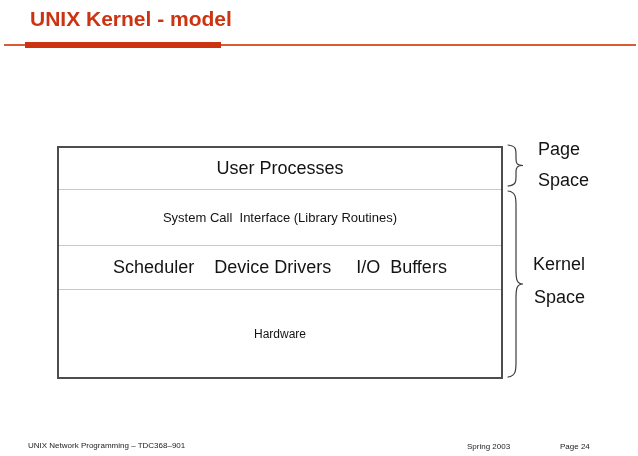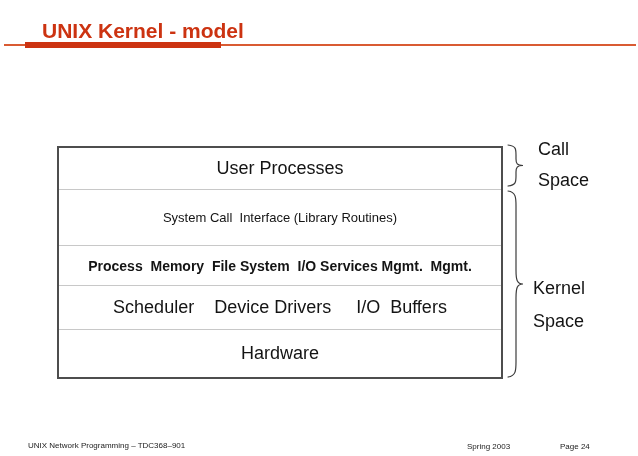--- a/index.html
+++ b/index.html
@@ -8,21 +8,21 @@
     width: 638px;
     height: 456px;
     background: #ffffff;
     font-family: "Liberation Sans", sans-serif;
     overflow: hidden;
   }
   .title {
     position: absolute;
     left: 30px;
     top: 7px;
-    margin: 12px;
+    margin: 0;
     font-size: 21px;
     line-height: 1.1;
     font-weight: bold;
     color: #cc3311;
   }
   .rule-thin {
     position: absolute;
     left: 4px;
     top: 44px;
     width: 632px;
@@ -55,34 +55,34 @@
     justify-content: center;
     white-space: pre;
     color: #141414;
     box-sizing: border-box;
   }
   .row + .row { border-top: 1px solid #c8c8c8; }
   .row-user-processes   { height: 41px; font-size: 18px; }
   .row-syscall          { height: 56px; font-size: 13px; }
   .row-services         { height: 40px; font-size: 14px; font-weight: bold; }
   .row-components       { height: 44px; font-size: 18px; }
-  .row-hardware         { flex: 1;      font-size: 18px; }
+  .row-hardware         { flex: 1;      font-size: 12px; }
   .brace {
     position: absolute;
     left: 507px;
   }
   .brace-user   { top: 144px; }
   .brace-kernel { top: 190px; }
   .side-label {
     position: absolute;
     color: #141414;
     font-size: 18px;
   }
   .side-label-user   { left: 538px; top: 134px; line-height: 31px; }
-  .side-label-kernel { left: 533px; top: 272px; line-height: 33px; }
+  .side-label-kernel { left: 533px; top: 248px; line-height: 33px; text-align: right; }
   .footer-item {
     position: absolute;
     font-size: 8px;
     color: #222222;
     white-space: pre;
   }
   .footer-course { left: 28px;  top: 441px; text-align: center; }
   .footer-term   { left: 443px; top: 442px; margin-left: 24px; }
   .footer-page   { left: 560px; top: 442px; }
 </style>
@@ -96,41 +96,38 @@
   <div class="rule-thin"></div>
   <div class="rule-thick"></div>
 
   <div class="diagram-box">
     <div class="row row-user-processes">
       <span>User Processes</span>
     </div>
     <div class="row row-syscall">
       <span>System Call  Interface (Library Routines)</span>
     </div>
-    <div class="row row-services">
-      <span>Process  Memory  File System  I/O Services Mgmt.  Mgmt.</span>
-    </div>
     <div class="row row-components">
       <span>Scheduler    Device Drivers     I/O  Buffers</span>
     </div>
     <div class="row row-hardware">
       <span>Hardware</span>
     </div>
   </div>
 
   <svg class="brace brace-user" width="18" height="45" viewBox="0 0 18 45">
     <path d="M1,1 C9,2 9,5 9,11 L9,15 C9,19.5 10,21.5 16,21.5 C10,21.5 9,23.5 9,28 L9,32 C9,38 9,41 1,42" fill="none" stroke="#3c3c3c" stroke-width="1.2" stroke-linecap="round"></path>
   </svg>
 
   <svg class="brace brace-kernel" width="18" height="190" viewBox="0 0 18 190">
     <path d="M1,1 C9,2 9,8 9,16 L9,80 C9,90 10,94 16,94 C10,94 9,98 9,108 L9,172 C9,180 9,186 1,187" fill="none" stroke="#3c3c3c" stroke-width="1.2" stroke-linecap="round"></path>
   </svg>
 
   <div class="side-label side-label-user">
-    <div>Call</div>
+    <div>Page</div>
     <div>Space</div>
   </div>
 
   <div class="side-label side-label-kernel">
     <div>Kernel</div>
     <div>Space</div>
   </div>
 
   <div class="footer-item footer-course">UNIX Network Programming – TDC368–901</div>
   <div class="footer-item footer-term">Spring 2003</div>

